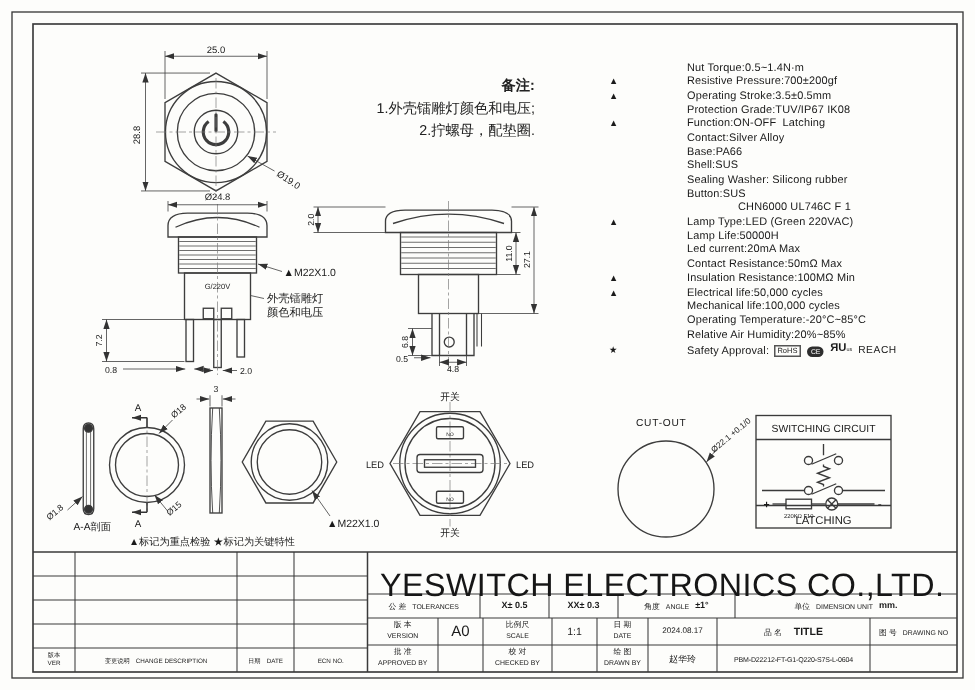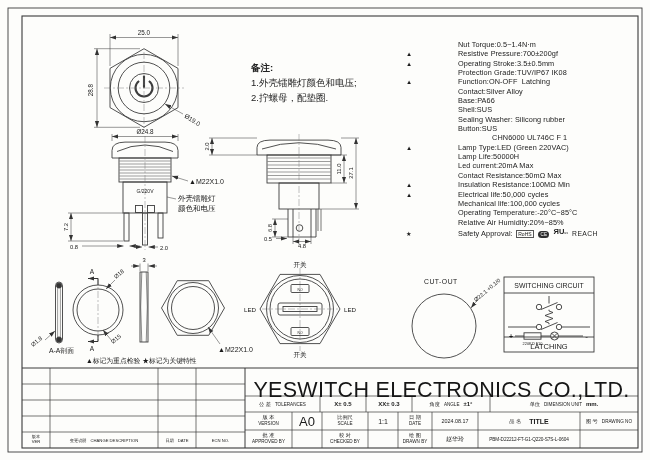--- a/index.html
+++ b/index.html
@@ -1,42 +1,42 @@
 <!DOCTYPE html>
 <html><head>
 <meta charset="utf-8">
 <style>
   html,body{margin:0;padding:0;background:#ffffff;}
   .page{position:relative;width:650px;height:460px;background:#fdfdfb;overflow:hidden;
         font-family:"Liberation Sans",sans-serif;color:#1a1a1a;}
   svg{position:absolute;left:0;top:0;}
   svg text{font-family:"Liberation Sans",sans-serif;fill:#1a1a1a;stroke:none;}
 
-  .notes{position:absolute;left:251px;top:60px;font-size:9.5px;line-height:15px;color:#222;}
+  .notes{position:absolute;left:251px;top:50px;font-size:9.5px;line-height:15px;color:#222;text-align:right;}
   .notes .nt{font-weight:bold;}
 
   .specs{position:absolute;left:406px;top:40px;width:236px;}
   .spec-line{display:flex;line-height:9.35px;height:9.35px;align-items:baseline;}
   .spec-line .m{width:9px;font-size:6.2px;flex:none;}
   .spec-line .t{font-size:7.3px;white-space:pre;letter-spacing:0.1px;margin-left:43px;}
   .safety{margin-top:1px;align-items:flex-end;height:10px;}
   .badge-rohs{border:0.6px solid #555;font-size:5px;padding:0 1.5px;margin-left:3px;line-height:6px;}
   .badge-ce{background:#2e2e2e;color:#fff;border-radius:5px;font-size:4.6px;padding:1px 2.5px;margin-left:4px;line-height:5px;}
   .badge-ul{font-size:7.5px;font-weight:bold;margin-left:4px;}
   .badge-ul .us{font-size:3.6px;font-weight:normal;}
   .badge-reach{font-size:6.8px;margin-left:4px;letter-spacing:0.4px;}
 
   .c{position:absolute;display:flex;align-items:center;justify-content:center;text-align:center;
      color:#1a1a1a;white-space:nowrap;}
   .col{flex-direction:column;line-height:1.15;}
   .cn{font-size:5.2px;}
   .en{font-size:4.6px;}
   .gap{display:inline-block;width:4px;}
   .company{font-size:21.5px;letter-spacing:0.3px;color:#161616;}
-  .v8{font-size:13px;} .v7{font-size:7px;} .v6{font-size:6px;} .v55{font-size:5.4px;}
+  .v8{font-size:10px;} .v7{font-size:7px;} .v6{font-size:6px;} .v55{font-size:5.4px;}
   .bold{font-weight:bold;}
   .pn{font-size:4.7px;letter-spacing:-0.1px;}
   .hdr{font-size:4.2px;}
 </style>
 </head>
 <body>
 
 <div class="page">
 
 <svg width="650" height="460" viewBox="0 0 650 460">

